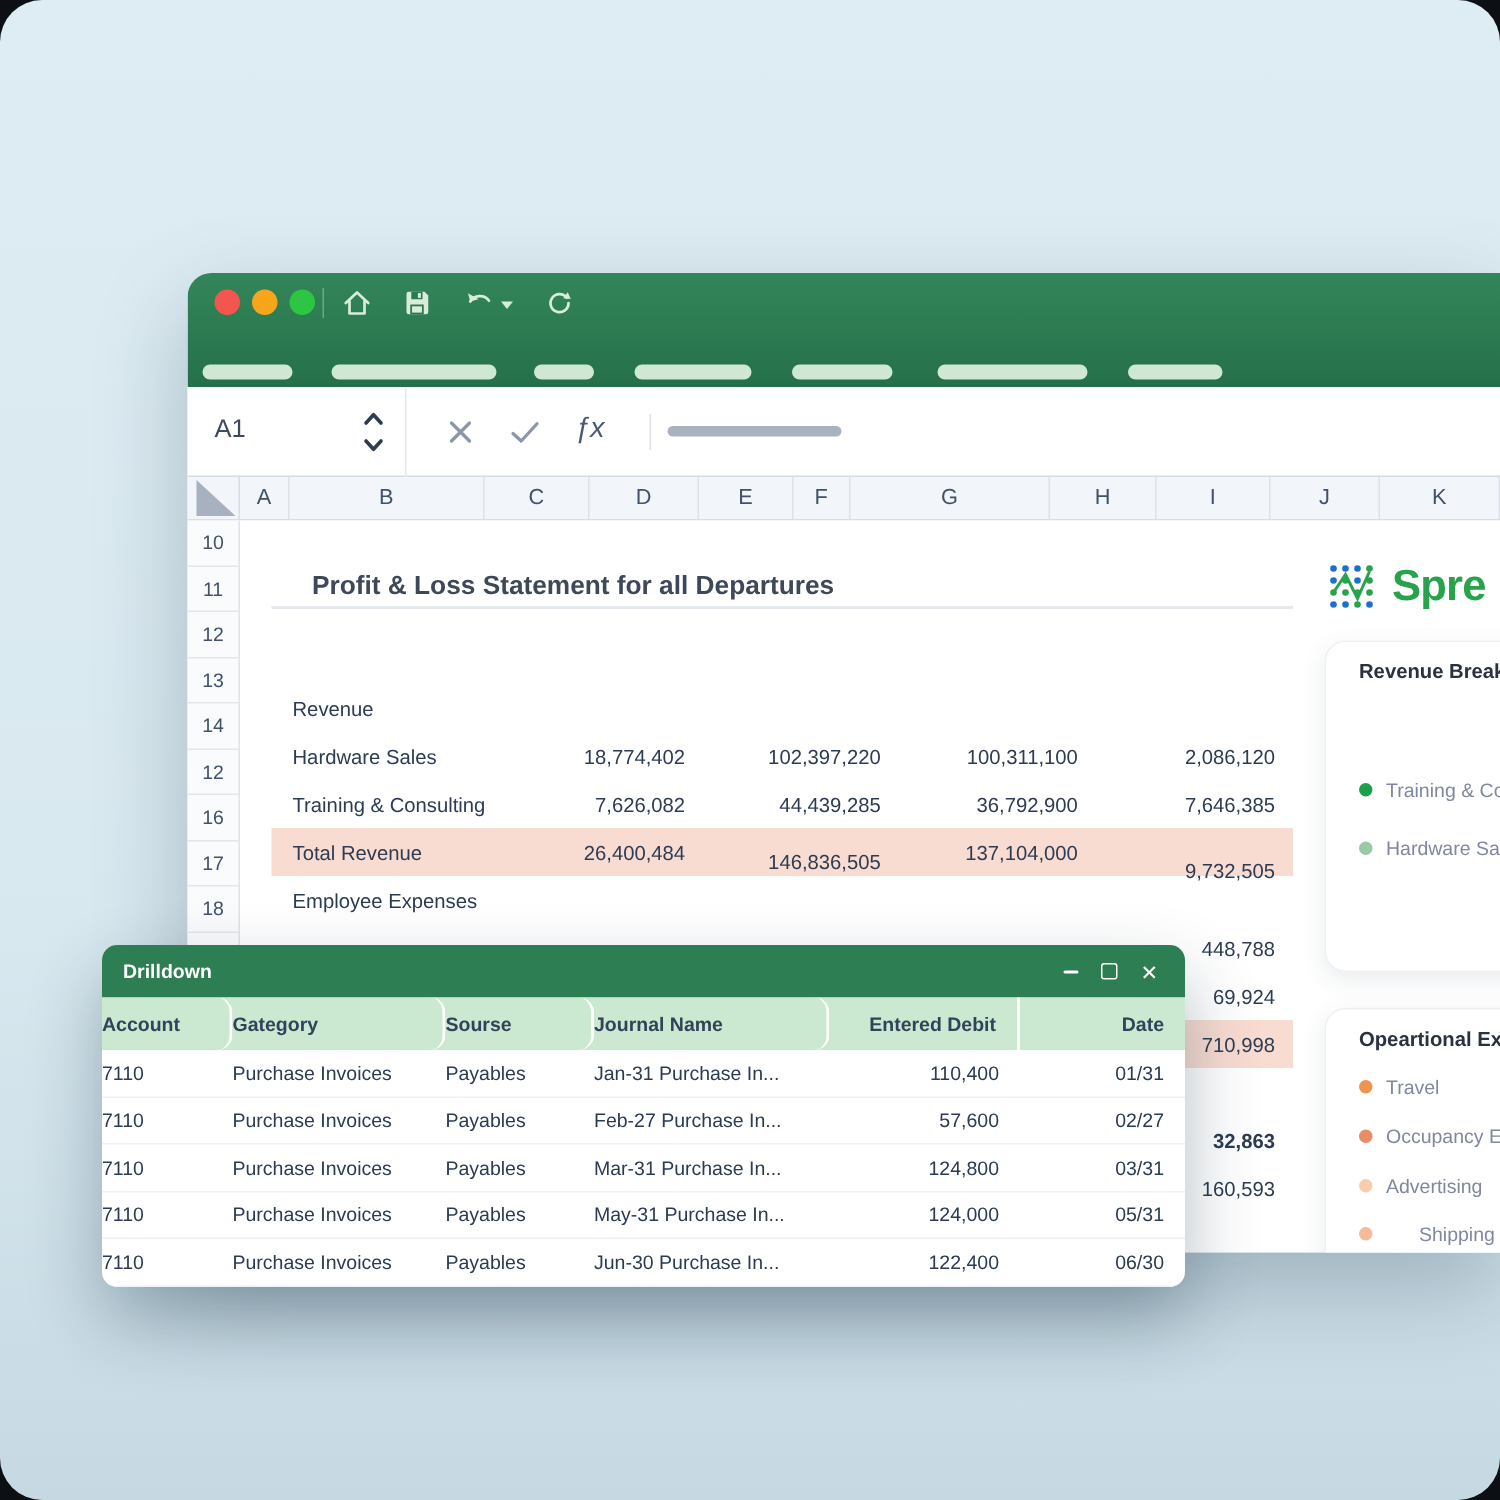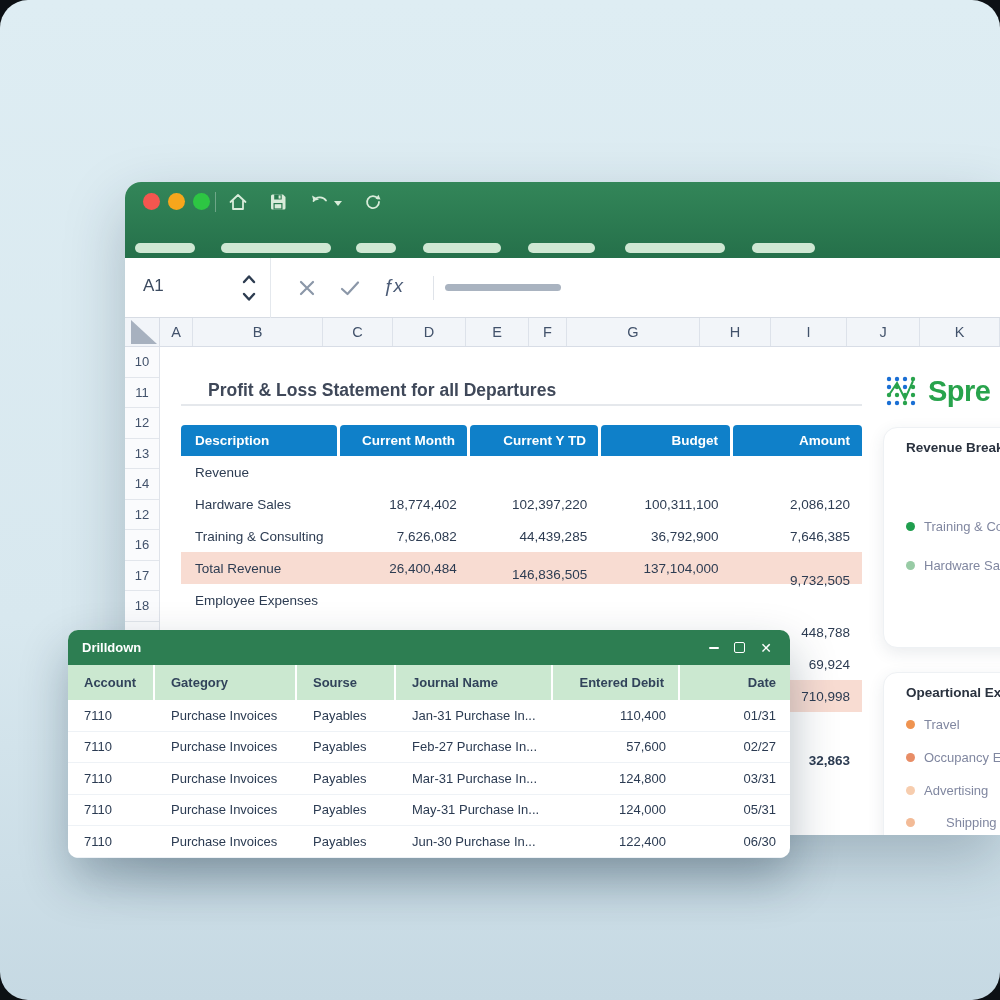--- a/index.html
+++ b/index.html
@@ -72,21 +72,21 @@
   .dd-controls{display:flex;align-items:center;gap:15px;}
   .dd-min{width:10px;height:2px;background:#fff;border-radius:1px;}
   .dd-max{width:11px;height:11px;border:1.6px solid #fff;border-radius:2px;}
   .dd-close{color:#fff;font-size:14px;line-height:1;}
   .dd-head{height:35px;background:#cbe8d0;display:flex;}
   .dhcell{height:100%;display:flex;align-items:center;font-size:13px;font-weight:700;
         color:#31435a;border-right:2px solid #fff;}
   .dhcell:last-child{border-right:none;}
   .dd-row{height:31.5px;display:flex;border-bottom:1px solid #eef2f6;font-size:13px;color:#2b3b52;}
   .ddcell{display:flex;align-items:center;height:100%;}
-  .padl{padding-left:16px;}
+  .padl{border-radius:10px;}
   .padr{padding-right:14px;justify-content:flex-end;}
 </style>
 </head>
 <body>
 
 <div class="page">
 
   <div class="sheet-window">
 
     <div class="titlebar">
@@ -185,27 +185,20 @@
         <div class="rowcell">14</div>
         <div class="rowcell">12</div>
         <div class="rowcell">16</div>
         <div class="rowcell">17</div>
         <div class="rowcell">18</div>
       </div>
 
     <div class="cells">
       <div class="pnl-title">Profit &amp; Loss Statement for all Departures</div>
       <div class="pnl-hr"></div>
-      <div class="pnl-head" id="pnl-head">
-          <div class="phcell" style="width: 156px; padding-left: 14px;">Description</div>
-          <div class="phcell" style="width: 127px; justify-content: flex-end; padding-right: 12px;">Current Month</div>
-          <div class="phcell" style="width: 128px; justify-content: flex-end; padding-right: 12px;">Current Y TD</div>
-          <div class="phcell" style="width: 129px; justify-content: flex-end; padding-right: 12px;">Budget</div>
-          <div class="phcell" style="width: 129px; justify-content: flex-end; padding-right: 12px;">Amount</div>
-        </div>
       <div class="pnl-body" id="pnl-body">
           <div class="prow section">
             <div class="pcell" style="width: 159px; padding-left: 14px;">Revenue</div>
             <div class="pcell num" style="width: 130px; padding-right: 12px;"></div>
             <div class="pcell num" style="width: 131px; padding-right: 12px;"></div>
             <div class="pcell num" style="width: 132px; padding-right: 12px;"></div>
             <div class="pcell num" style="width: 132px; padding-right: 12px;"></div>
           </div>
           <div class="prow data">
             <div class="pcell" style="width: 159px; padding-left: 14px;">Hardware Sales</div>
@@ -268,20 +261,21 @@
             <div class="pcell num" style="width: 130px; padding-right: 12px;"></div>
             <div class="pcell num" style="width: 131px; padding-right: 12px;"></div>
             <div class="pcell num" style="width: 132px; padding-right: 12px;"></div>
             <div class="pcell num" style="width: 132px; padding-right: 12px; font-weight: bold;">32,863</div>
           </div>
           <div class="prow data">
             <div class="pcell" style="width: 159px; padding-left: 14px;"></div>
             <div class="pcell num" style="width: 130px; padding-right: 12px;"></div>
             <div class="pcell num" style="width: 131px; padding-right: 12px;"></div>
             <div class="pcell num" style="width: 132px; padding-right: 12px;"></div>
+            <div class="pcell num" style="width: 132px; padding-right: 12px;">160,593</div>
           </div>
         </div>
 
       <div class="logo">
         <svg width="34" height="34" viewBox="0 0 34 34">
           <g fill="#1a6fd4">
             <circle cx="5" cy="5" r="2.2"></circle>
               <circle cx="13" cy="5" r="2.2"></circle>
               <circle cx="21" cy="5" r="2.2"></circle>
             <circle cx="5" cy="13" r="2.2"></circle>

